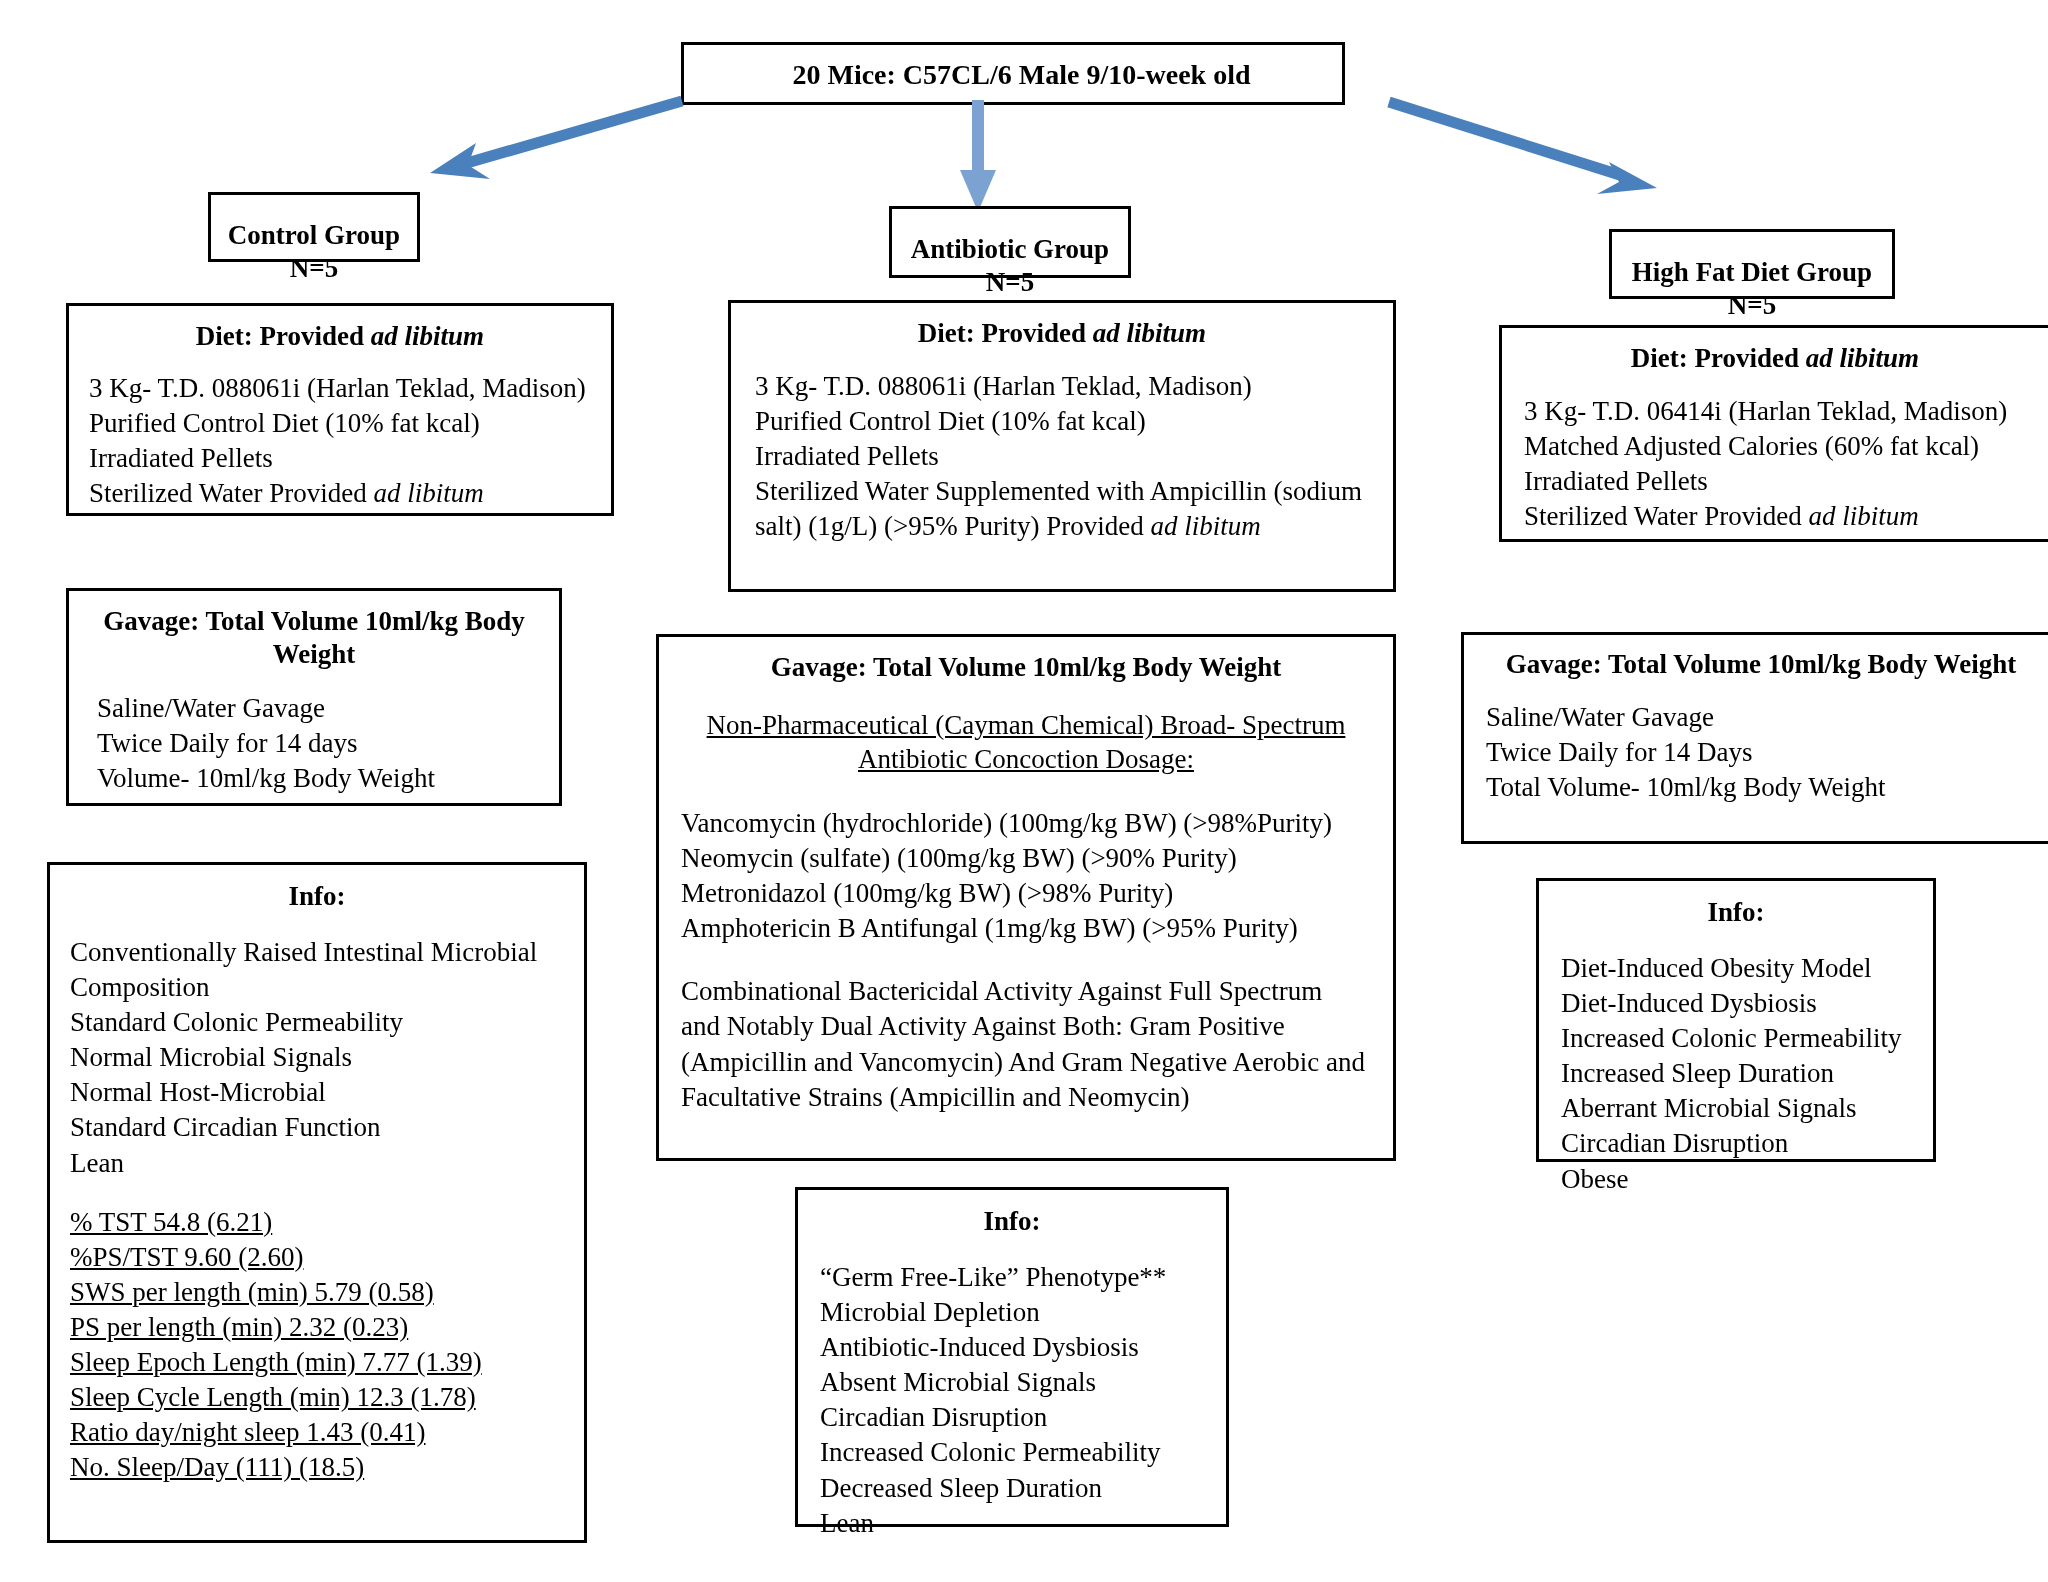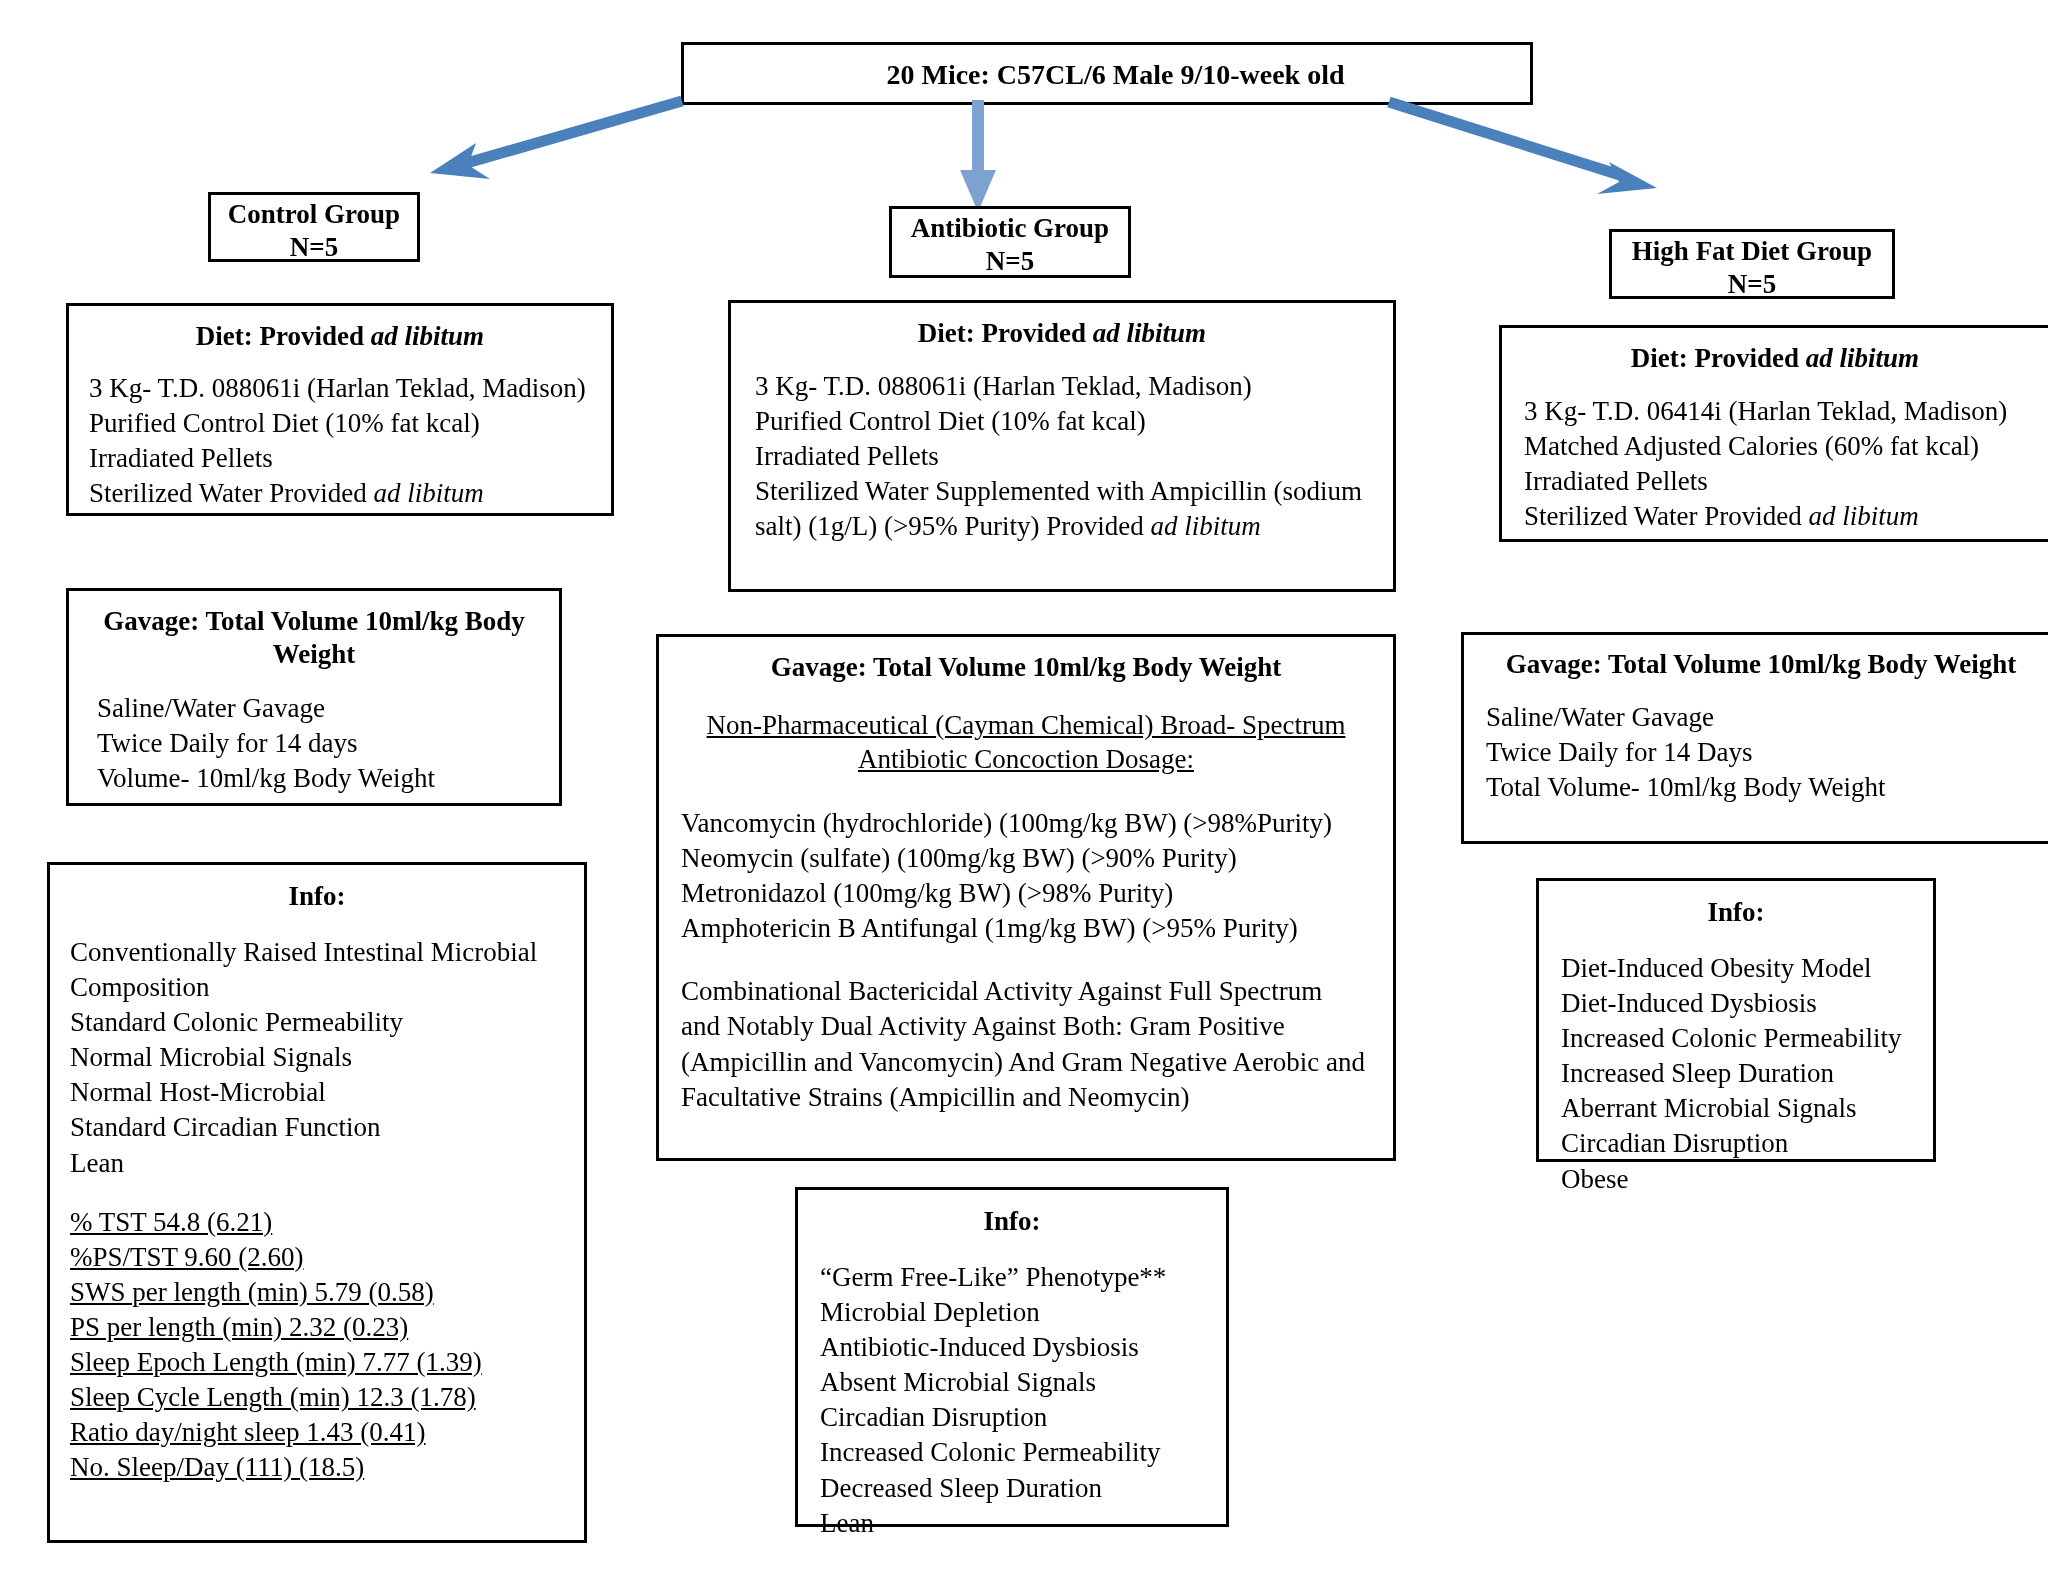--- a/index.html
+++ b/index.html
@@ -31,28 +31,28 @@
   .body-lines .it{font-style:italic;}
   .center-head{
     text-align:center;
     text-decoration:underline;
     font-size:27px;
     line-height:1.26;
     white-space:pre-line;
   }
 
   
-  #root-box{left:681px;top:42px;width:852px;height:63px;padding-left:17px;}
+  #root-box{left:681px;top:42px;width:664px;height:63px;padding-left:17px;}
   #root-box .ttl{padding-top:13px;font-size:28px;}
 
   
   #grp-control{left:208px;top:192px;width:212px;height:70px;}
   #grp-abx{left:889px;top:206px;width:242px;height:72px;}
   #grp-hfd{left:1609px;top:229px;width:286px;height:70px;}
-  .grp .ttl{padding-top:3px;font-size:27px;}
+  .grp .ttl{padding-top:24px;font-size:27px;}
 
   
   #c-diet{left:66px;top:303px;width:548px;height:213px;}
   #c-diet .ttl{padding-top:14px;}
   #c-diet .body-lines{padding:18px 0 0 20px;}
 
   #c-gav{left:66px;top:588px;width:496px;height:218px;}
   #c-gav .ttl{padding:14px 32px 0 32px;}
   #c-gav .body-lines{padding:20px 0 0 28px;}
 

